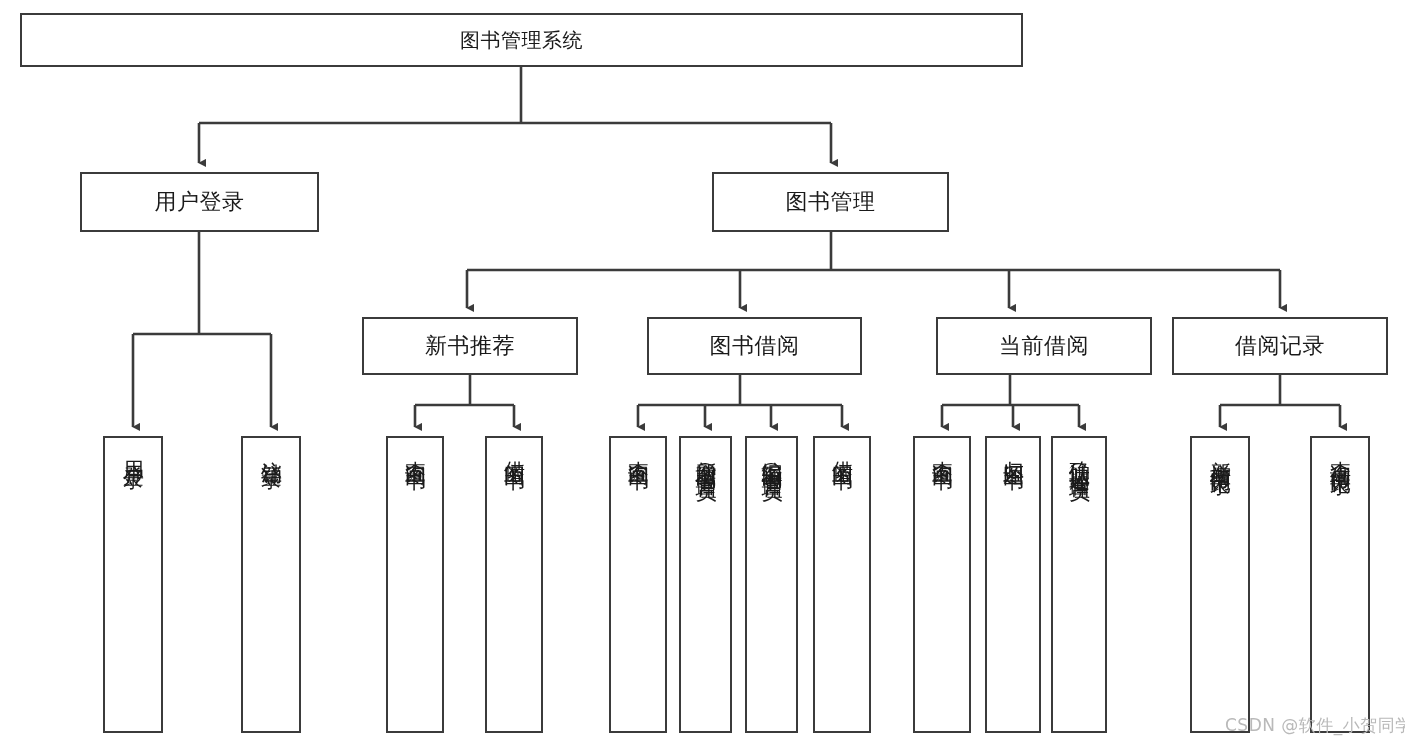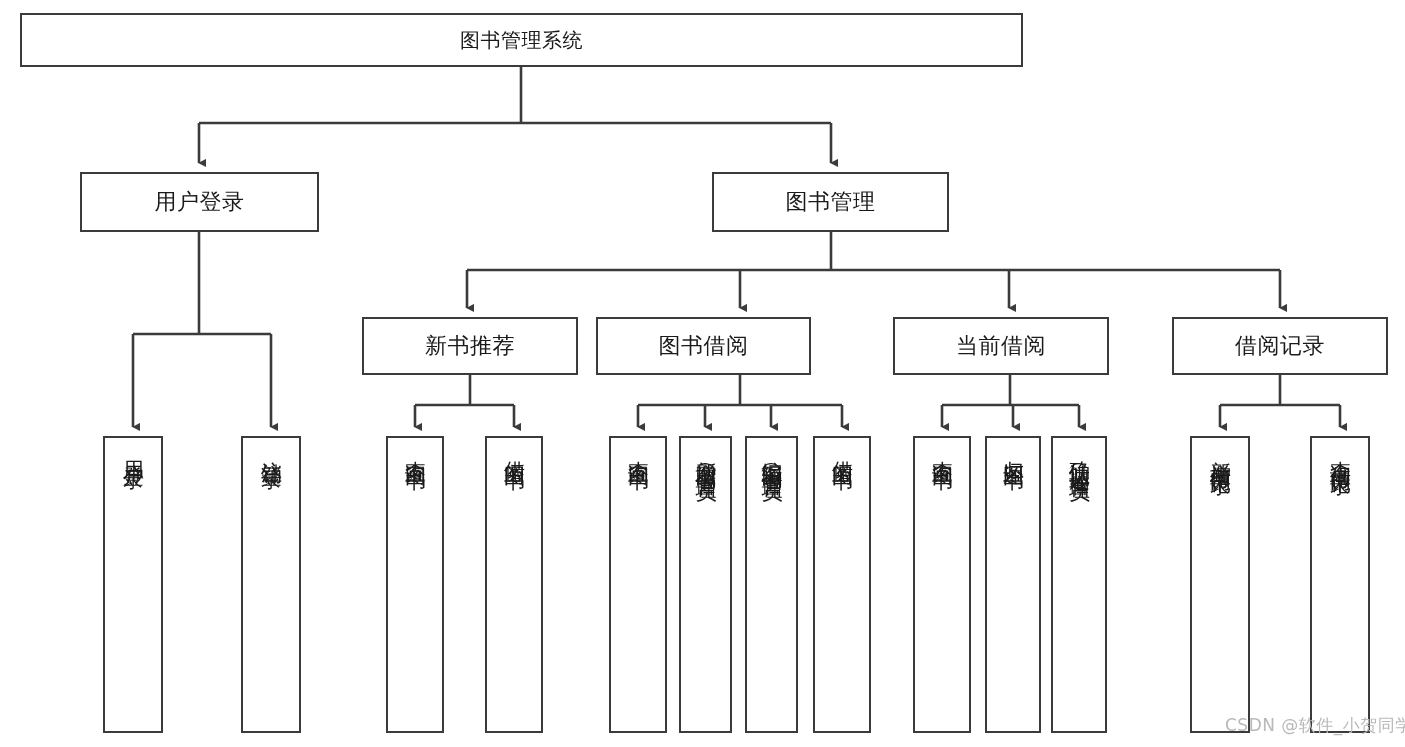--- a/index.html
+++ b/index.html
@@ -142,24 +142,24 @@
   <div class="node-box" style="left:80px; top:172px; width:239px; height:60px;">
     <span class="node-label">用户登录</span>
   </div>
   <div class="node-box" style="left:362px; top:317px; width:216px; height:58px;">
     <span class="node-label">新书推荐</span>
   </div>
 
   <div class="node-box" style="left:712px; top:172px; width:237px; height:60px;">
     <span class="node-label">图书管理</span>
   </div>
-  <div class="node-box" style="left:596px; top:317px; width:215px; height:58px;">
+  <div class="node-box" style="left:647px; top:317px; width:215px; height:58px;">
     <span class="node-label">图书借阅</span>
   </div>
-  <div class="node-box" style="left:893px; top:317px; width:216px; height:58px;">
+  <div class="node-box" style="left:936px; top:317px; width:216px; height:58px;">
     <span class="node-label">当前借阅</span>
   </div>
   <div class="node-box" style="left:1172px; top:317px; width:216px; height:58px;">
     <span class="node-label">借阅记录</span>
   </div>
 
   <div class="node-box vertical" style="left:103px; top:436px; width:60px; height:297px;">
     <span class="node-label">用户登录</span>
   </div>
   <div class="node-box vertical" style="left:241px; top:436px; width:60px; height:297px;">

